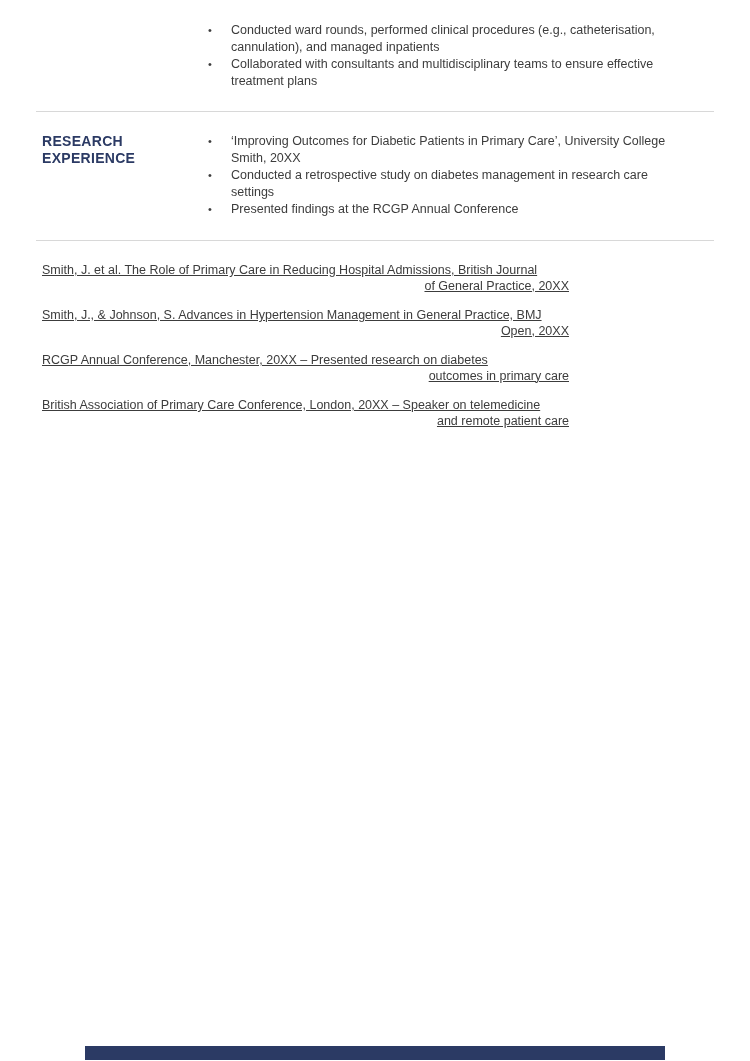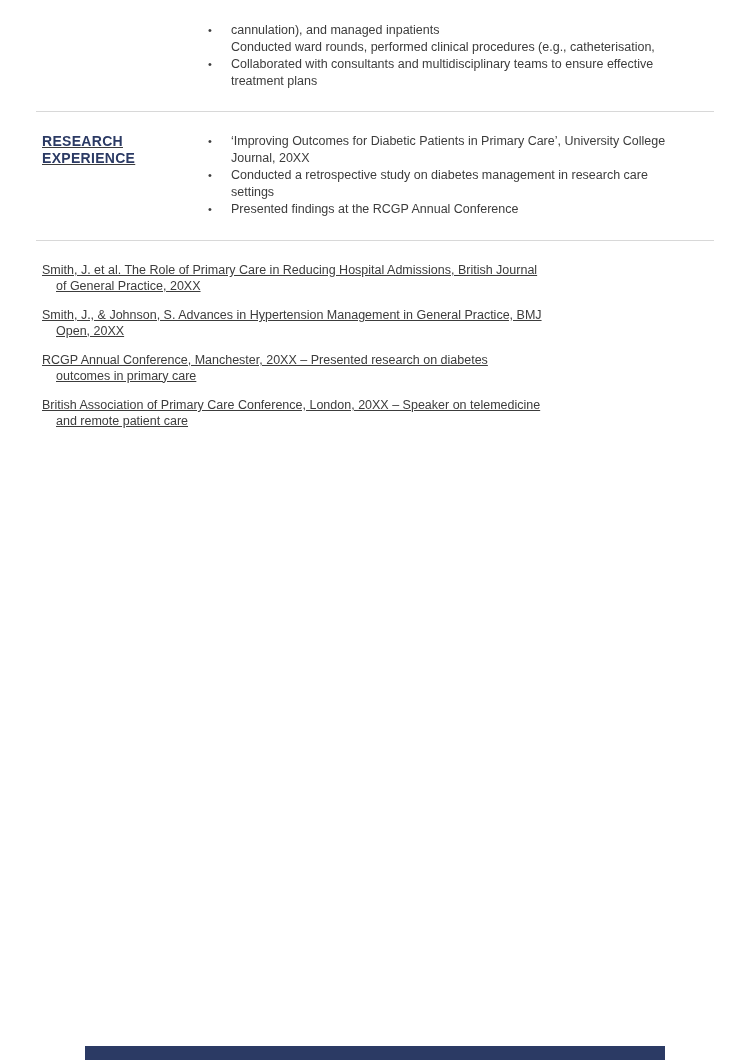--- a/index.html
+++ b/index.html
@@ -22,21 +22,20 @@
     padding-right: 36px;
     box-sizing: border-box;
   }
   .sec-top      { padding-top: 22px; padding-bottom: 21px; }
   .sec-research { padding-top: 21px; padding-bottom: 22px; }
   .sec-pubs     { padding-top: 22px; padding-bottom: 20px; }
 
   .label-col {
     width: 143px;
     flex: 0 0 143px;
-    text-decoration: underline;
   }
   .sec-heading {
     margin: 0;
     font-size: 14px;
     line-height: 17px;
     font-weight: bold;
     letter-spacing: 0.3px;
     color: #2b3a64;
   }
   .content-col {
@@ -70,21 +69,21 @@
   .pub-entry { margin-bottom: 14px; }
   .pub-entry:last-child { margin-bottom: 8px; }
   .pline {
     display: block;
     font-size: 12.5px;
     line-height: 15.5px;
     white-space: nowrap;
     color: #3c3c3c;
     text-decoration: underline;
   }
-  .pline.cont { padding-left: 14px; }
+  .pline.cont { padding-left: 14px; text-align: right; }
 
   .divider {
     height: 1px;
     background: #d8d8d8;
     margin: 0 36px;
   }
 
   .footer-bar {
     position: absolute;
     left: 85px;
@@ -99,22 +98,22 @@
 
 <div class="page">
 
   <section class="section-row sec-top">
     <div class="label-col"></div>
     <div class="content-col">
 
       <div class="bullet-item">
         <span class="bullet-marker">•</span>
         <div class="bullet-text">
+          <span class="line">Conducted ward rounds, performed clinical procedures (e.g., catheterisation,</span>
           <span class="line">cannulation), and managed inpatients</span>
-          <span class="line">Conducted ward rounds, performed clinical procedures (e.g., catheterisation,</span>
         </div>
       </div>
 
       <div class="bullet-item">
         <span class="bullet-marker">•</span>
         <div class="bullet-text">
           <span class="line">Collaborated with consultants and multidisciplinary teams to ensure effective</span>
           <span class="line">treatment plans</span>
         </div>
       </div>
@@ -127,21 +126,21 @@
   <section class="section-row sec-research">
     <div class="label-col">
       <h2 class="sec-heading">RESEARCH EXPERIENCE</h2>
     </div>
     <div class="content-col">
 
       <div class="bullet-item">
         <span class="bullet-marker">•</span>
         <div class="bullet-text">
           <span class="line">‘Improving Outcomes for Diabetic Patients in Primary Care’, University College</span>
-          <span class="line">Journal, 20XX</span>
+          <span class="line">Smith, 20XX</span>
         </div>
       </div>
 
       <div class="bullet-item">
         <span class="bullet-marker">•</span>
         <div class="bullet-text">
           <span class="line">Conducted a retrospective study on diabetes management in research care</span>
           <span class="line">settings</span>
         </div>
       </div>

